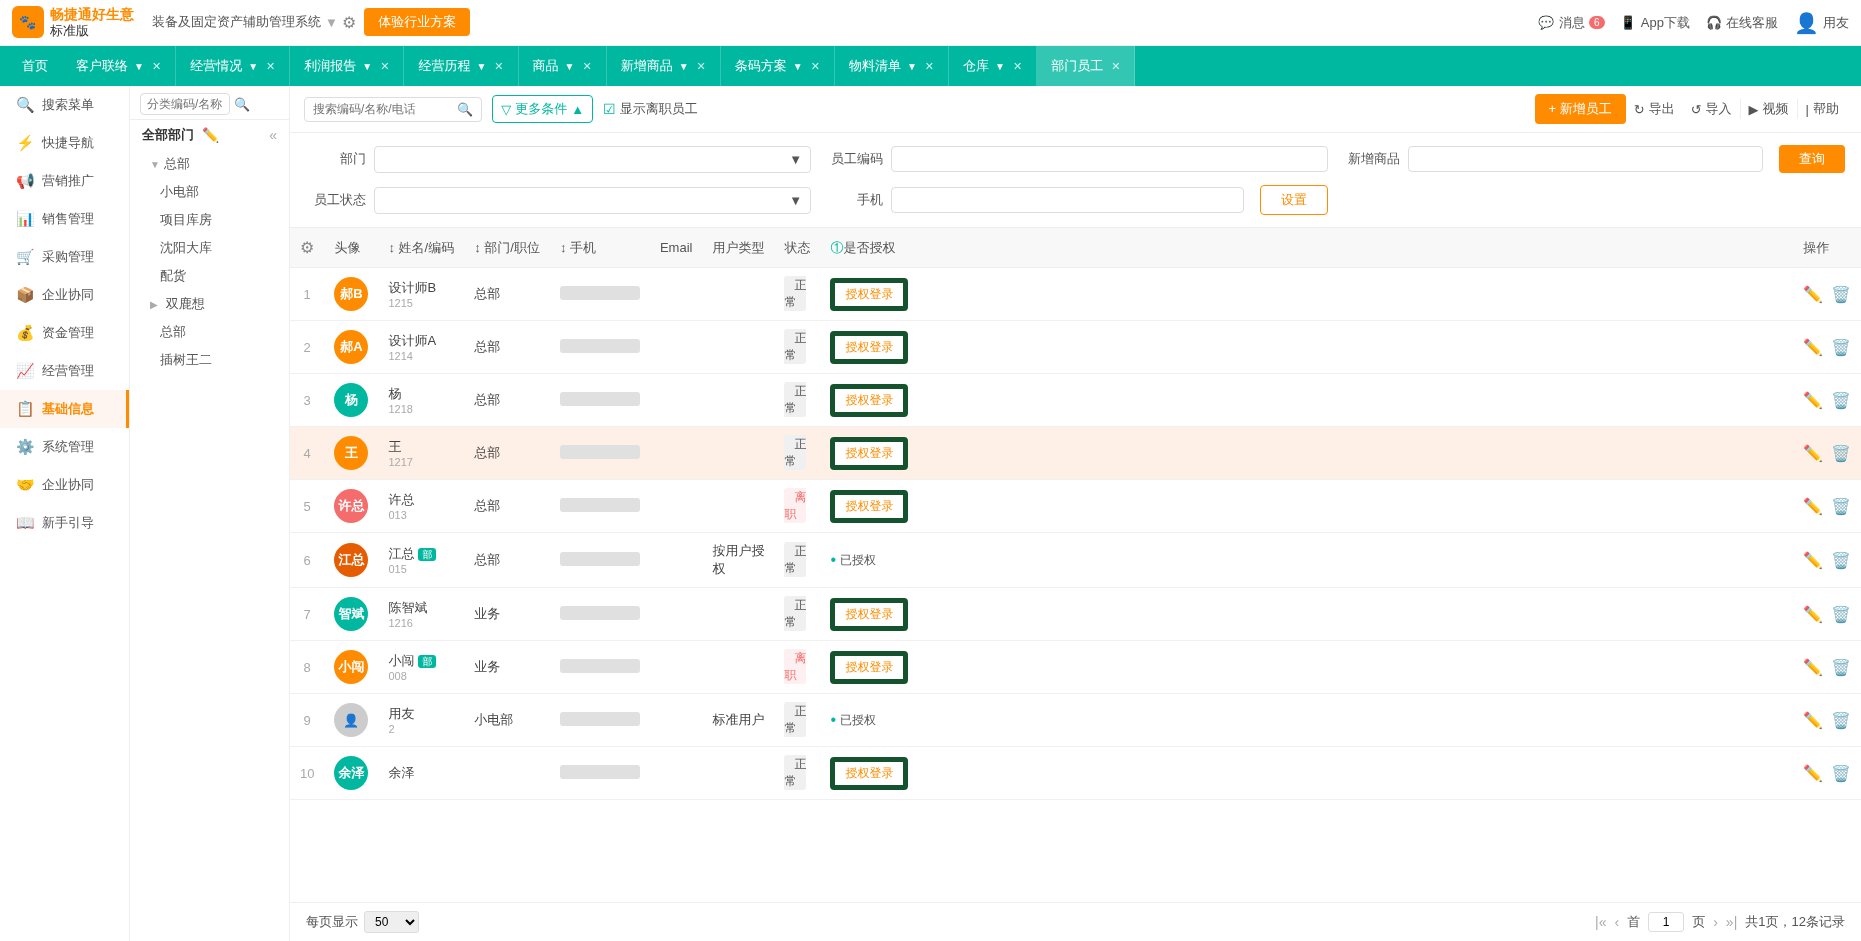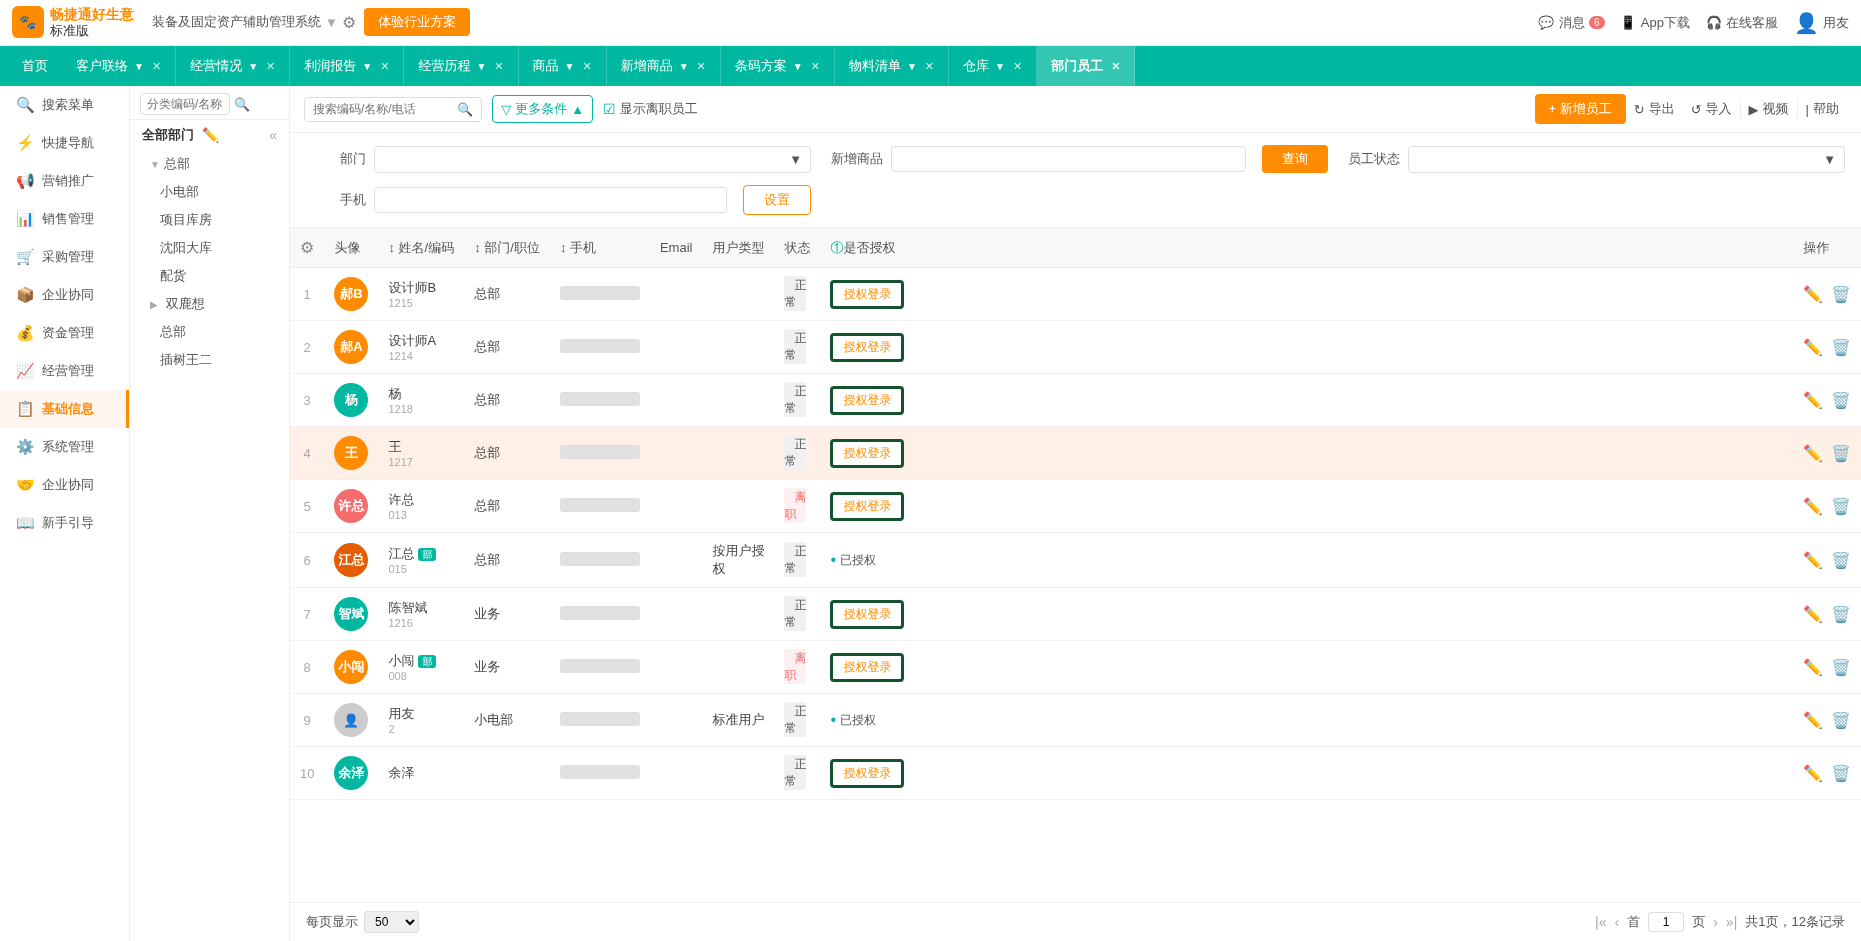--- a/index.html
+++ b/index.html
@@ -17,21 +17,21 @@
     .top-bar-right { display: flex; align-items: center; gap: 16px; }
     .top-right-item { display: flex; align-items: center; gap: 4px; color: #555; cursor: pointer; font-size: 12px; }
     .badge { background: #f56c6c; color: #fff; border-radius: 10px; padding: 1px 5px; font-size: 10px; }
     .try-btn { background: #ff8c00; color: #fff; border: none; padding: 5px 14px; border-radius: 4px; cursor: pointer; font-size: 13px; }
     .settings-icon { color: #888; cursor: pointer; font-size: 16px; }
 
     
     .nav-tabs { background: #00b8a0; height: 40px; display: flex; align-items: stretch; padding: 0 8px; }
     .nav-tab { display: flex; align-items: center; padding: 0 14px; color: #fff; cursor: pointer; font-size: 13px; gap: 4px; white-space: nowrap; border-right: 1px solid rgba(255,255,255,0.2); }
     .nav-tab:first-child { border-left: none; }
-    .nav-tab.active { background: rgba(255,255,255,0.2); font-weight: bold; }
+    .nav-tab.active { background: rgba(255,255,255,0.2); font-weight: normal; }
     .nav-tab .close-x { font-size: 11px; opacity: 0.8; margin-left: 4px; }
     .nav-tab .arrow { font-size: 10px; margin-left: 2px; }
 
     
     .main-layout { display: flex; flex: 1; overflow: hidden; }
 
     
     .sidebar { width: 130px; background: #fff; border-right: 1px solid #eee; overflow-y: auto; flex-shrink: 0; }
     .sidebar-item { padding: 10px 16px; display: flex; align-items: center; gap: 8px; cursor: pointer; color: #555; font-size: 13px; }
     .sidebar-item.active { background: #fff5f0; color: #ff8c00; font-weight: bold; border-right: 3px solid #ff8c00; }
@@ -69,21 +69,21 @@
 
     
     .table-area { flex: 1; overflow-y: auto; background: #fff; }
     table { width: 100%; border-collapse: collapse; }
     th { background: #f8f8f8; padding: 10px 10px; text-align: left; color: #555; font-weight: normal; font-size: 13px; border-bottom: 1px solid #eee; white-space: nowrap; }
     td { padding: 9px 10px; border-bottom: 1px solid #f0f0f0; color: #444; font-size: 13px; vertical-align: middle; }
     tr.highlighted td { background: #fef0e6; }
     .avatar { width: 34px; height: 34px; border-radius: 50%; display: flex; align-items: center; justify-content: center; color: #fff; font-size: 13px; font-weight: bold; flex-shrink: 0; }
     .status-normal { color: #555; background: #f0f0f0; padding: 2px 10px; border-radius: 3px; font-size: 12px; }
     .status-resign { color: #f56c6c; background: #fef0f0; padding: 2px 10px; border-radius: 3px; font-size: 12px; }
-    .auth-btn { border: 3px solid #14532d; color: #ff8c00; background: #fff; padding: 3px 10px; border-radius: 4px; cursor: pointer; font-size: 12px; white-space: nowrap; }
+    .auth-btn { border: 5px solid #14532d; color: #ff8c00; background: #fff; padding: 3px 10px; border-radius: 4px; cursor: pointer; font-size: 12px; white-space: nowrap; }
     .authorized { color: #555; font-size: 12px; display: flex; align-items: center; gap: 4px; }
     .authorized .dot { color: #00b8a0; font-size: 16px; }
     .op-icons { display: flex; gap: 8px; align-items: center; }
     .op-icon { color: #aaa; cursor: pointer; font-size: 16px; }
     .name-code { display: flex; flex-direction: column; }
     .emp-code { font-size: 11px; color: #aaa; }
     .dept-badge { background: #00b8a0; color: #fff; border-radius: 3px; padding: 1px 4px; font-size: 10px; margin-left: 4px; }
     .phone-blur { background: #e0e0e0; border-radius: 3px; color: transparent; height: 14px; width: 80px; display: inline-block; }
     .col-settings { color: #888; font-size: 16px; cursor: pointer; }
 
@@ -327,20 +327,24 @@
 
       <div class="filter-form">
         <div class="filter-row">
           <span class="filter-label">部门</span>
           <div class="filter-select" style="flex:1;border:1px solid #ddd;border-radius:4px;padding:5px 8px;font-size:12px;display:flex;align-items:center;justify-content:space-between;cursor:pointer;background:#fff;">
             <span></span>
             <span>▼</span>
           </div>
         </div>
         <div class="filter-row">
+          <span class="filter-label">员工编码</span>
+          <input class="filter-input" type="text" style="">
+        </div>
+        <div class="filter-row">
           <span class="filter-label">新增商品</span>
           <input class="filter-input" type="text" style="">
           <button class="query-btn" style="margin-left:8px;">查询</button>
         </div>
         <div class="filter-row">
           <span class="filter-label">员工状态</span>
           <div class="filter-select" style="flex:1;border:1px solid #ddd;border-radius:4px;padding:5px 8px;font-size:12px;display:flex;align-items:center;justify-content:space-between;cursor:pointer;background:#fff;">
             <span></span>
             <span>▼</span>
           </div>

